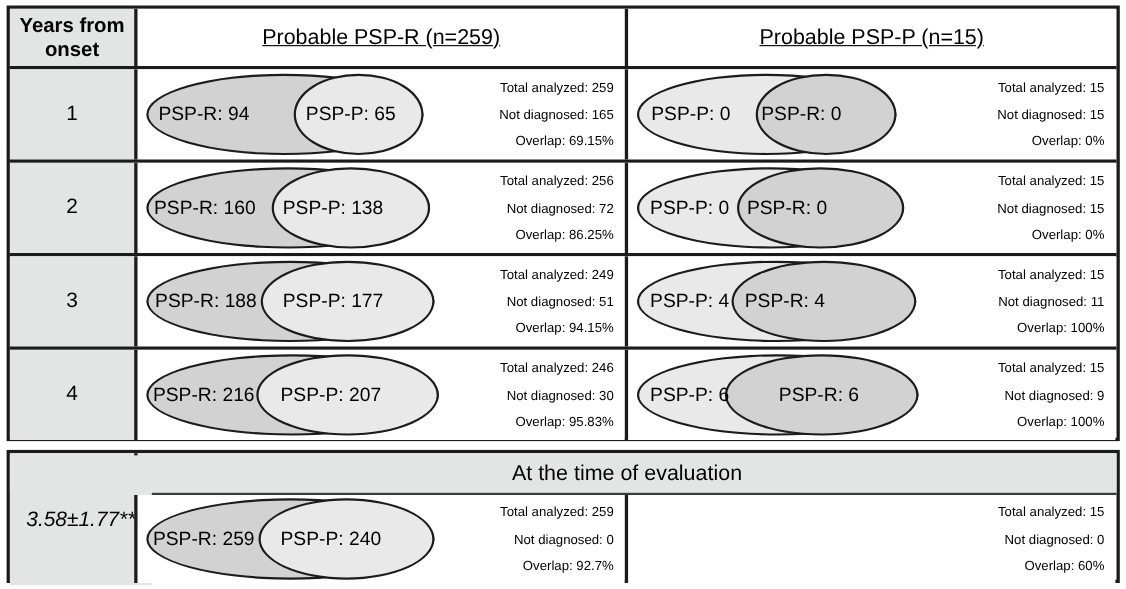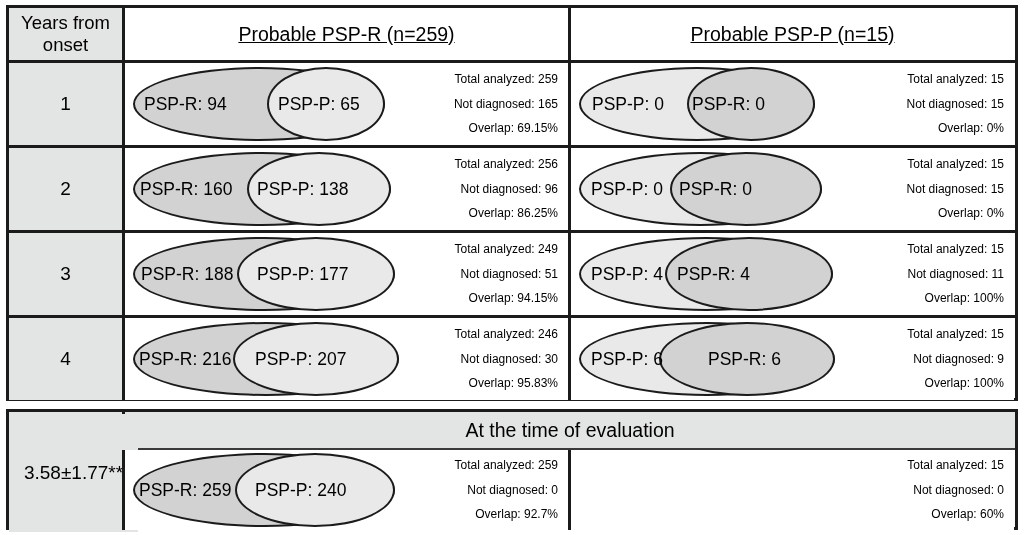--- a/index.html
+++ b/index.html
@@ -52,20 +52,21 @@
   .c-years  { width: 113px; flex: 0 0 113px; background: #e2e5e3; }
   .c-half   { width: 446px; flex: 0 0 446px; background: #ffffff; }
 
   
   .hdr-row  { height: 52px; }
   .hdr-years {
     font-size: 18.5px;
     line-height: 22px;
     text-align: center;
     white-space: pre-line;
+    font-weight: bold;
   }
   .hdr-title { font-size: 19.5px; text-decoration: underline; }
 
   
   .data-row { height: 85px; }
   .yearlabel { font-size: 19px; }
 
   .panel {
     position: relative;
     width: 100%;
@@ -187,21 +188,21 @@
       <div class="cell c-half">
         <div class="panel">
           <div class="venn" style="width:258px;">
             <div class="ell ell-outer tone-dark" style="width:258px;"></div>
             <div class="ell ell-inner tone-light" style="width:144px;"></div>
             <span class="ell-label" style="left:7px;">PSP-R: 160</span>
             <span class="ell-label" style="left:124px;">PSP-P: 138</span>
           </div>
           <div class="stats">
             <div>Total analyzed: 256</div>
-            <div>Not diagnosed: 96</div>
+            <div>Not diagnosed: 72</div>
             <div>Overlap: 86.25%</div>
           </div>
         </div>
       </div>
 
       <div class="cell c-half">
         <div class="panel">
           <div class="venn" style="width:243px;">
             <div class="ell ell-outer tone-light" style="width:243px;"></div>
             <div class="ell ell-inner tone-dark" style="width:152px;"></div>
@@ -292,21 +293,21 @@
   </div>
 
   <div class="vtable" id="bottom-table">
 
     <div class="trow eval-hdr-row thin">
       <div class="cell c-years-b"></div>
       <div class="cell c-evalhdr">At the time of evaluation</div>
     </div>
 
     <div class="trow eval-body-row" style="border-top:2px solid #3a3a3a;">
-      <div class="cell c-years-b" style="position:absolute; left:0; top:-36px; height:118px; width:129px;">3.58±1.77**</div>
+      <div class="cell c-years-b" style="position:absolute; left:0; top:-36px; height:118px; width:129px;font-style:italic;">3.58±1.77**</div>
       <div style="width:113px; flex:0 0 113px;"></div>
 
       <div class="cell c-half" style="border-left:3px solid #1b1b1b;">
         <div class="panel">
           <div class="venn" style="width:262px;">
             <div class="ell ell-outer tone-dark" style="width:262px;"></div>
             <div class="ell ell-inner tone-light" style="width:160px;"></div>
             <span class="ell-label" style="left:6px;">PSP-R: 259</span>
             <span class="ell-label" style="left:122px;">PSP-P: 240</span>
           </div>

